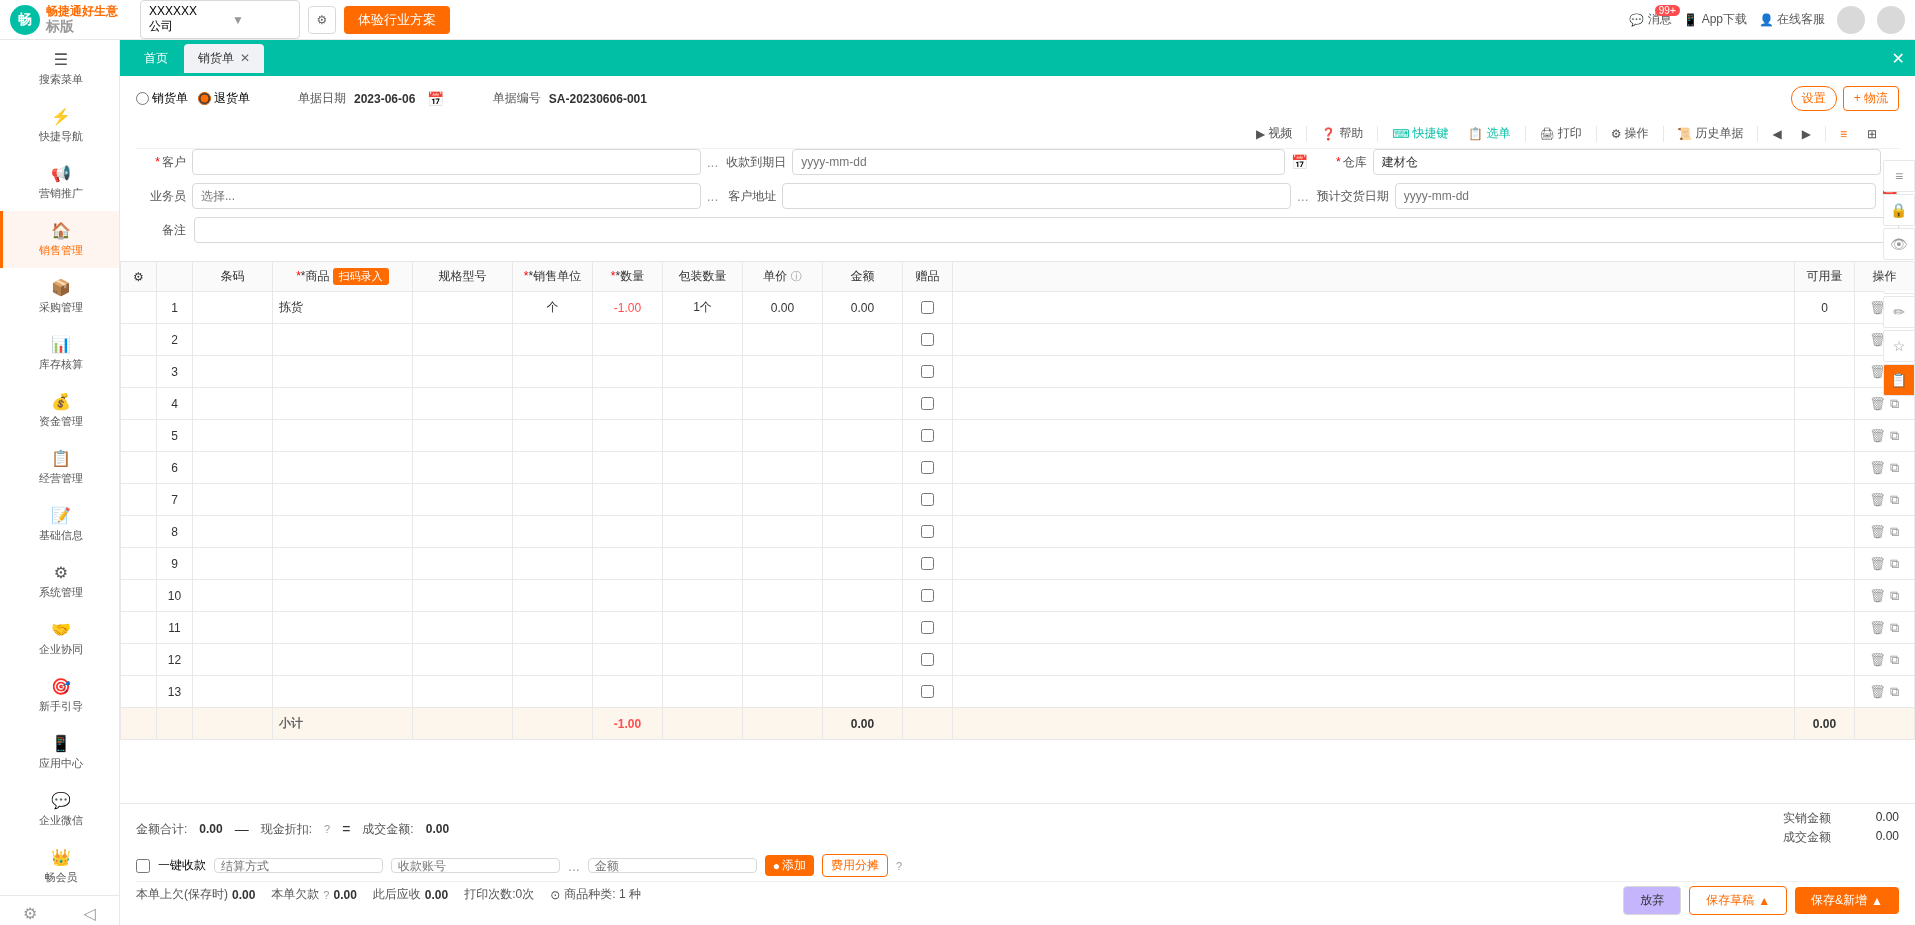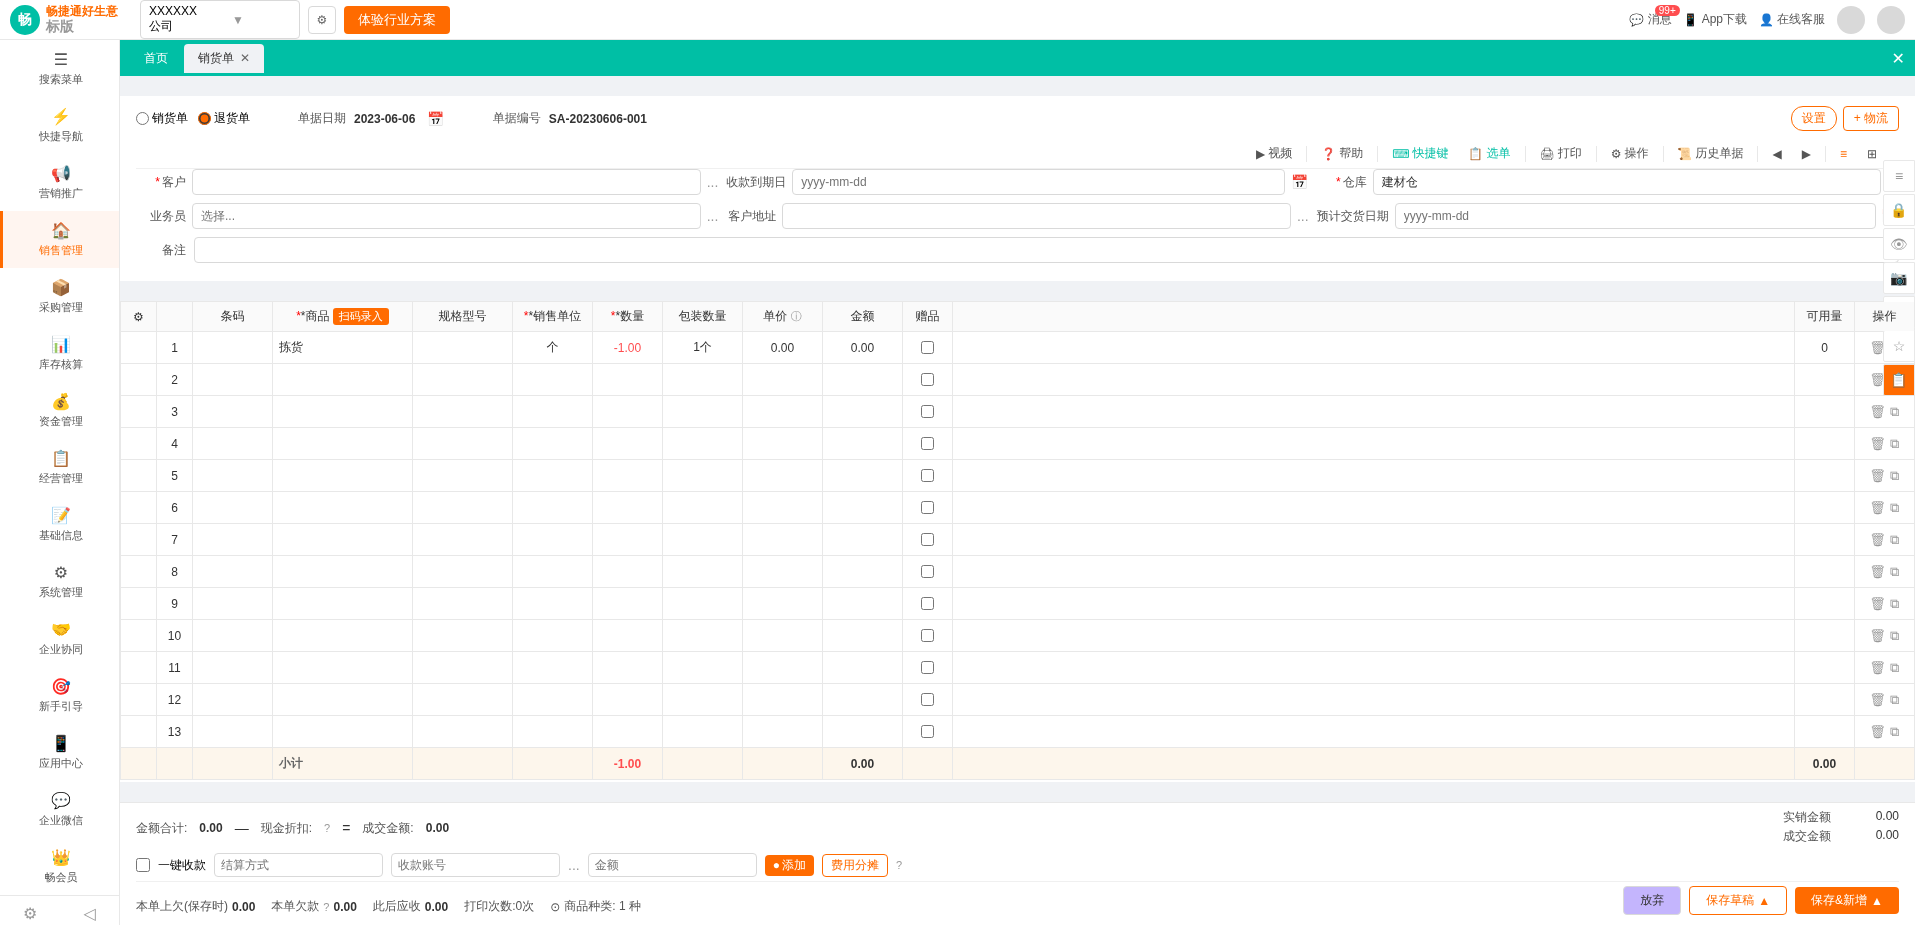--- a/index.html
+++ b/index.html
@@ -24,21 +24,21 @@
     
     .sidebar { width: 120px; background: #fff; border-right: 1px solid #e8e8e8; display: flex; flex-direction: column; flex-shrink: 0; }
     .sidebar-item { display: flex; flex-direction: column; align-items: center; padding: 10px 0; cursor: pointer; color: #555; border-left: 3px solid transparent; gap: 3px; }
     .sidebar-item.active { color: #ff6b00; background: #fff5f0; border-left: 3px solid #ff6b00; }
     .sidebar-item .s-icon { font-size: 16px; }
     .sidebar-item .s-label { font-size: 11px; }
     .sidebar-bottom { margin-top: auto; border-top: 1px solid #e8e8e8; padding: 8px 0; display: flex; align-items: center; justify-content: space-around; }
     .sidebar-bottom-icon { color: #999; cursor: pointer; font-size: 16px; }
 
     
-    .content-area { flex: 1; display: flex; flex-direction: column; overflow: hidden; background: #f0f2f5; gap: 20px; }
+    .content-area { flex: 1; display: flex; flex-direction: column; overflow: hidden; background: #f0f2f5; }
 
     
     .tab-bar { background: #00bfa5; display: flex; align-items: center; padding: 0 10px; height: 36px; flex-shrink: 0; }
     .tab-item { display: flex; align-items: center; padding: 6px 14px; cursor: pointer; color: rgba(255,255,255,0.8); font-size: 13px; border-radius: 4px 4px 0 0; margin-right: 2px; }
     .tab-item.active { background: #f0f2f5; color: #333; }
     .tab-item.home { background: transparent; color: white; }
     .tab-close { margin-left: 6px; font-size: 12px; color: #666; cursor: pointer; }
 
     
     .form-area { background: #fff; padding: 10px 16px; flex-shrink: 0; }
@@ -89,24 +89,24 @@
 
     
     .bottom-bar { background: #fff; border-top: 1px solid #e8e8e8; padding: 6px 16px; flex-shrink: 0; }
     .totals-row { display: flex; align-items: center; gap: 12px; margin-bottom: 6px; }
     .totals-label { color: #555; }
     .totals-value { color: #333; font-weight: bold; }
     .minus-icon { color: #333; font-size: 14px; }
     .equals-icon { color: #333; font-size: 14px; }
     .payment-row { display: flex; align-items: center; gap: 8px; }
     .checkbox-small { width: 14px; height: 14px; }
-    .pay-input { border: 1px solid #d9d9d9; border-radius: 4px; padding: 2px 6px; height: 24px; min-width: 80px; }
+    .pay-input { border: 1px solid #d9d9d9; border-radius: 4px; padding: 2px 6px; height: 15px; min-width: 80px; }
     .btn-add { background: #ff6b00; color: white; border: none; border-radius: 4px; padding: 2px 8px; cursor: pointer; display: flex; align-items: center; gap: 2px; }
     .btn-expense { background: #fff; border: 1px solid #ff6b00; color: #ff6b00; border-radius: 4px; padding: 2px 8px; cursor: pointer; }
-    .footer-status { display: flex; align-items: flex-end; gap: 16px; padding: 4px 0; border-top: 1px solid #f0f0f0; margin-top: 4px; }
+    .footer-status { display: flex; align-items: flex-start; gap: 16px; padding: 4px 0; border-top: 1px solid #f0f0f0; margin-top: 4px; }
     .status-item { display: flex; align-items: center; gap: 4px; color: #555; }
     .footer-actions { margin-left: auto; display: flex; gap: 8px; align-items: center; }
     .btn-discard { border: 1px solid #d9d9d9; background: #c4b5fd; color: #333; border-radius: 4px; padding: 5px 16px; cursor: pointer; }
     .btn-draft { background: #fff; border: 1px solid #ff6b00; color: #ff6b00; border-radius: 4px; padding: 5px 16px; cursor: pointer; display: flex; align-items: center; gap: 4px; }
     .btn-save-new { background: #ff6b00; color: white; border: none; border-radius: 4px; padding: 5px 16px; cursor: pointer; display: flex; align-items: center; gap: 4px; }
     .right-summary { text-align: right; margin-left: auto; }
     .summary-line { display: flex; justify-content: flex-end; gap: 8px; margin-bottom: 2px; }
     .summary-line-label { color: #555; }
     .summary-line-value { color: #333; min-width: 60px; text-align: right; }
 

